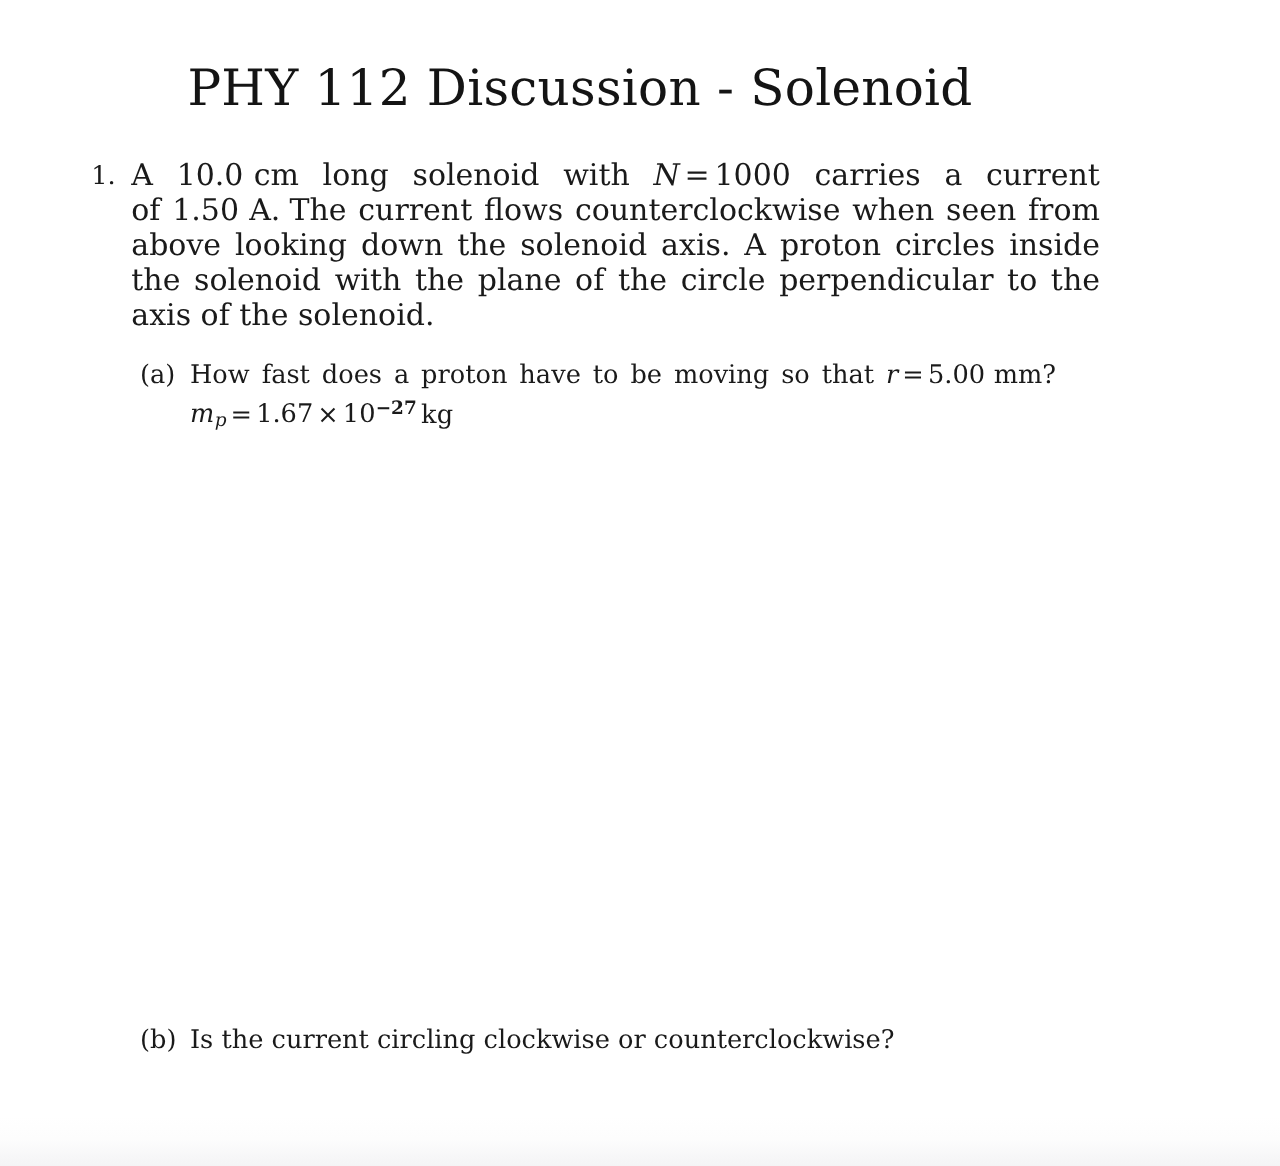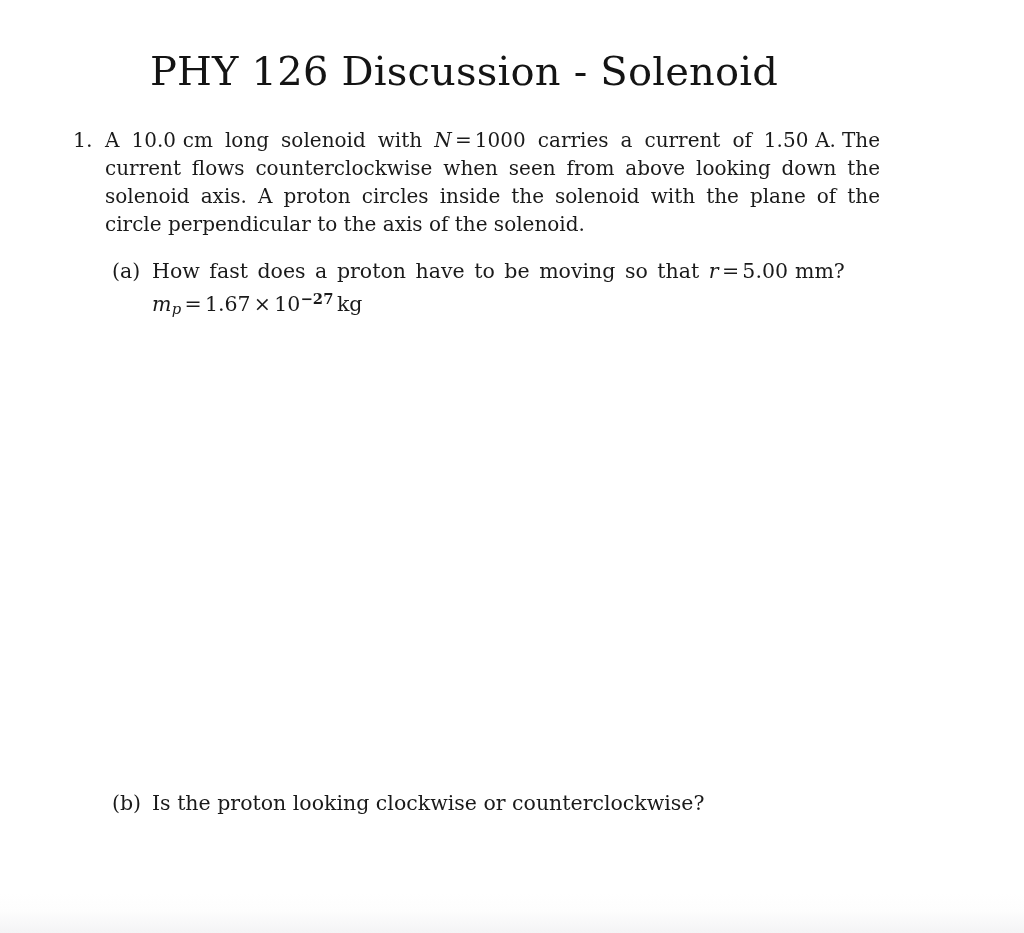--- a/index.html
+++ b/index.html
@@ -71,21 +71,21 @@
     position: absolute;
     left: 73px;
     top: 0;
     width: 26px;
     text-align: left;
     font-size: 20.5px;
     line-height: 28px;
   }
 
   .problem-body {
-    font-size: 20px;
+    font-size: 24px;
     line-height: 28px;
     text-align: justify;
     text-justify: inter-word;
     hyphens: none;
   }
 
   .problem-body p {
     margin: 0;
   }
 
@@ -156,21 +156,21 @@
   .thin {
     display: inline-block;
     width: 0.17em;
   }
 </style>
 </head>
 <body>
 
 <div class="page">
 
-  <h1 class="doc-title">PHY 126 Discussion - Solenoid</h1>
+  <h1 class="doc-title">PHY 112 Discussion - Solenoid</h1>
 
   <div class="problem-list">
 
     <div class="problem">
 
       <span class="problem-number">1.</span>
 
       <div class="problem-body">
         <p><span>A</span>&nbsp;<span>10.0</span><span class="thin"></span><span class="munit">cm</span>&nbsp;<span>long solenoid with</span>&nbsp;<span class="mi">N</span><span class="mop">=</span><span>1000</span>&nbsp;<span>carries a current of</span>&nbsp;<span>1.50</span><span class="thin"></span><span class="munit">A.</span><span class="sentence-gap"></span><span>The current flows counterclockwise when seen from above looking down the solenoid axis. A proton circles inside the solenoid with the plane of the circle perpendicular to the axis of the solenoid.</span></p>
       </div>
@@ -179,21 +179,21 @@
 
         <div class="subpart">
           <span class="subpart-label">(a)</span>
           <span class="subpart-text"><span>How fast does a proton have to be moving so that</span>&nbsp;<span class="mi">r</span><span class="mop">=</span><span>5.00</span><span class="thin"></span><span class="munit">mm?</span><span class="sentence-gap"></span><span class="mi">m</span><span class="msub">p</span><span class="mop">=</span><span>1.67</span><span class="mop">×</span><span>10</span><span class="msup">−27</span><span class="munit">kg</span></span>
         </div>
 
         <div class="answer-space"></div>
 
         <div class="subpart">
           <span class="subpart-label">(b)</span>
-          <span class="subpart-text">Is the proton looking clockwise or counterclockwise?</span>
+          <span class="subpart-text">Is the current circling clockwise or counterclockwise?</span>
         </div>
 
       </div>
 
     </div>
   </div>
 
   <div class="page-bottom-edge"></div>
 </div>
 

